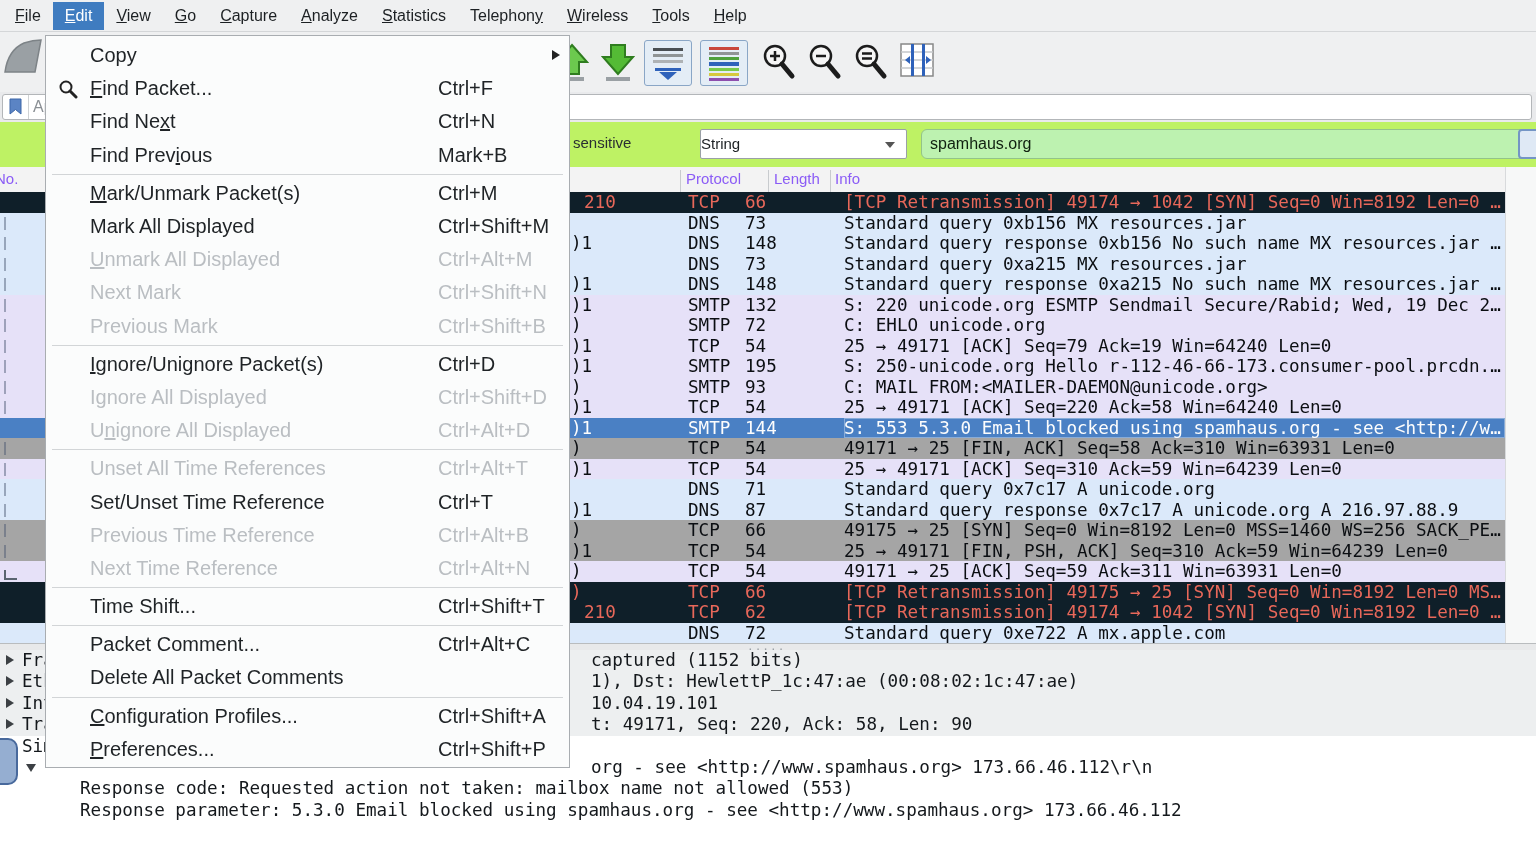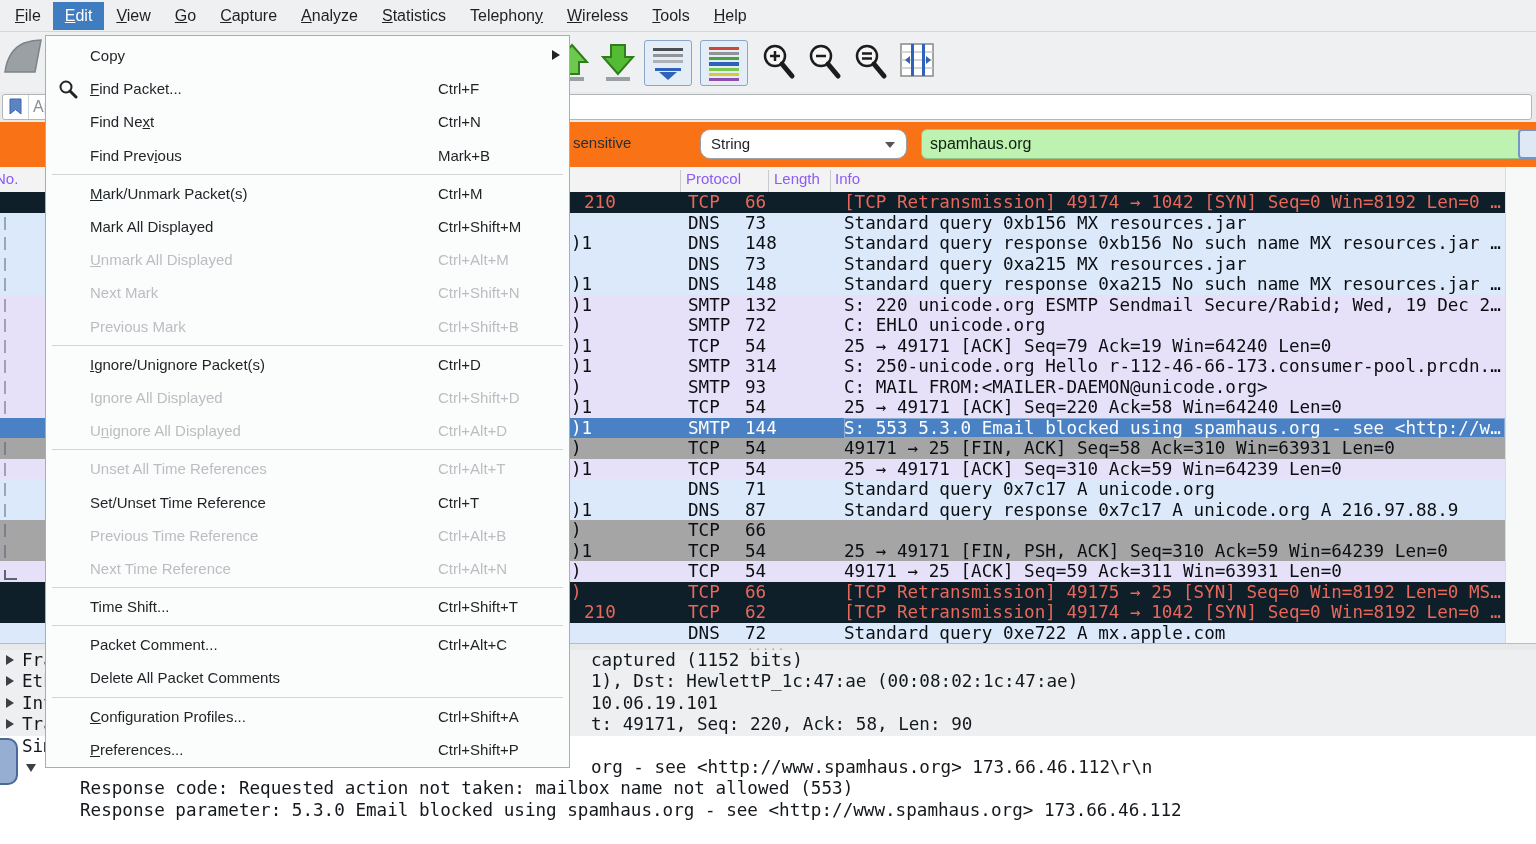--- a/index.html
+++ b/index.html
@@ -17,26 +17,26 @@
            border-bottom:1px solid #c9ccce;z-index:1}
   .tbico{position:absolute;top:8px}
   .framed{border:1px solid #8aa6c6;background:#e4edf6;border-radius:3px}
   
   .filterbar{position:absolute;left:0;top:92px;width:1536px;height:30px;background:#e9eaec;z-index:1}
   .filter-input{position:absolute;left:2px;top:2px;width:1530px;height:26px;background:#fff;
                 border:1px solid #b3b6b9;border-radius:3px;box-sizing:border-box}
   .bookmark-box{position:absolute;left:0;top:0;width:25px;height:24px;border-right:1px solid #cfd2d4}
   .filter-text{position:absolute;left:30px;top:3px;font-size:16px;color:#8a8f94;white-space:pre}
   
-  .findbar{position:absolute;left:0;top:122px;width:1536px;height:45px;background:#f97316;
+  .findbar{position:absolute;left:0;top:122px;width:1536px;height:45px;background:#bef264;
            border-bottom:1px solid #bfc2c5;z-index:1}
   .sensitive{position:absolute;left:573px;top:12px;font-size:15px;color:#2a2e32}
   .combo{position:absolute;left:700px;top:7px;width:207px;height:30px;background:#fff;
-         border:1px solid #9aa0a6;border-radius:10px;box-sizing:border-box;font-size:15px;
-         line-height:28px;padding-left:10px;color:#1c2023}
+         border:1px solid #9aa0a6;border-radius:2px;box-sizing:border-box;font-size:15px;
+         line-height:28px;color:#1c2023}
   .combo-arrow{position:absolute;right:11px;top:12px;width:0;height:0;
                border-left:5px solid transparent;border-right:5px solid transparent;
                border-top:6px solid #555}
   .search-field{position:absolute;left:921px;top:7px;width:704px;height:30px;background:#bdf2b0;
                 border:1px solid #93c489;border-radius:6px;box-sizing:border-box;font-size:16px;
                 line-height:28px;padding-left:8px;color:#102010}
   .find-btn{position:absolute;left:1518px;top:7px;width:30px;height:30px;background:#dfe9f5;
             border:2px solid #7495c5;border-radius:4px;box-sizing:border-box}
   
   .plheader{position:absolute;left:0;top:167px;width:1536px;height:25px;background:#f3f3f3;
@@ -76,21 +76,21 @@
   .tarrow-d{position:absolute;left:26px;top:7px;width:0;height:0;border-top:8px solid #3c4044;
             border-left:5px solid transparent;border-right:5px solid transparent}
   .tlabel{position:absolute;left:22px}
   .ttail{position:absolute;left:591px}
   .tfield{position:absolute;left:80px}
   .pill{position:absolute;left:-9px;top:88px;width:27px;height:47px;background:#95aed1;
         border:2px solid #48699c;border-radius:10px;box-sizing:border-box}
   
   .menu{position:absolute;left:45px;top:35px;width:525px;height:733px;background:#fbfcfc;
         border:1px solid #a9adb1;box-sizing:border-box;z-index:50;padding-top:3px;overflow:hidden}
-  .mi{height:33.2px;display:flex;align-items:center;font-size:15px;color:#1f2326;position:relative}
+  .mi{height:33.2px;display:flex;align-items:center;font-size:20px;color:#1f2326;position:relative}
   .mi.dis{color:#babec2}
   .mi .ico{width:44px;flex:none;display:flex;justify-content:center;align-items:center}
   .mi .lbl{white-space:pre}
   .mi .lbl u{text-decoration:underline}
   .mi .sc{position:absolute;left:392px;white-space:pre}
   .mi .sub{position:absolute;right:9px;top:11px;width:0;height:0;border-left:8px solid #222;
            border-top:5px solid transparent;border-bottom:5px solid transparent}
   .msep{height:1px;background:#d2d5d7;margin:2px 6px}
 </style>
 </head>
@@ -206,47 +206,47 @@
 
 <div class="plist">
     <div class="prow r-bad"><span class="frag" style="left: 584px;">210</span><span class="proto">TCP</span><span class="len">66</span><span class="info">[TCP Retransmission] 49174 → 1042 [SYN] Seq=0 Win=8192 Len=0 …</span></div>
     <div class="prow r-blue"><span class="tick"></span><span class="proto">DNS</span><span class="len">73</span><span class="info">Standard query 0xb156 MX resources.jar</span></div>
     <div class="prow r-blue"><span class="tick"></span><span class="frag">)1</span><span class="proto">DNS</span><span class="len">148</span><span class="info">Standard query response 0xb156 No such name MX resources.jar …</span></div>
     <div class="prow r-blue"><span class="tick"></span><span class="proto">DNS</span><span class="len">73</span><span class="info">Standard query 0xa215 MX resources.jar</span></div>
     <div class="prow r-blue"><span class="tick"></span><span class="frag">)1</span><span class="proto">DNS</span><span class="len">148</span><span class="info">Standard query response 0xa215 No such name MX resources.jar …</span></div>
     <div class="prow r-purple"><span class="tick"></span><span class="frag">)1</span><span class="proto">SMTP</span><span class="len">132</span><span class="info">S: 220 unicode.org ESMTP Sendmail Secure/Rabid; Wed, 19 Dec 2…</span></div>
     <div class="prow r-purple"><span class="tick"></span><span class="frag">)</span><span class="proto">SMTP</span><span class="len">72</span><span class="info">C: EHLO unicode.org</span></div>
     <div class="prow r-purple"><span class="tick"></span><span class="frag">)1</span><span class="proto">TCP</span><span class="len">54</span><span class="info">25 → 49171 [ACK] Seq=79 Ack=19 Win=64240 Len=0</span></div>
-    <div class="prow r-purple"><span class="tick"></span><span class="frag">)1</span><span class="proto">SMTP</span><span class="len">314</span><span class="info">S: 250-unicode.org Hello r-112-46-66-173.consumer-pool.prcdn.…</span></div>
+    <div class="prow r-purple"><span class="tick"></span><span class="frag">)1</span><span class="proto">SMTP</span><span class="len">195</span><span class="info">S: 250-unicode.org Hello r-112-46-66-173.consumer-pool.prcdn.…</span></div>
     <div class="prow r-purple"><span class="tick"></span><span class="frag">)</span><span class="proto">SMTP</span><span class="len">93</span><span class="info">C: MAIL FROM:&lt;MAILER-DAEMON@unicode.org&gt;</span></div>
     <div class="prow r-purple"><span class="tick"></span><span class="frag">)1</span><span class="proto">TCP</span><span class="len">54</span><span class="info">25 → 49171 [ACK] Seq=220 Ack=58 Win=64240 Len=0</span></div>
     <div class="prow r-sel"><span class="frag">)1</span><span class="proto">SMTP</span><span class="len">144</span><span class="info">S: 553 5.3.0 Email blocked using spamhaus.org - see &lt;http://w…</span></div>
     <div class="prow r-gray"><span class="tick"></span><span class="frag">)</span><span class="proto">TCP</span><span class="len">54</span><span class="info">49171 → 25 [FIN, ACK] Seq=58 Ack=310 Win=63931 Len=0</span></div>
     <div class="prow r-purple"><span class="tick"></span><span class="frag">)1</span><span class="proto">TCP</span><span class="len">54</span><span class="info">25 → 49171 [ACK] Seq=310 Ack=59 Win=64239 Len=0</span></div>
     <div class="prow r-blue"><span class="tick"></span><span class="proto">DNS</span><span class="len">71</span><span class="info">Standard query 0x7c17 A unicode.org</span></div>
     <div class="prow r-blue"><span class="tick"></span><span class="frag">)1</span><span class="proto">DNS</span><span class="len">87</span><span class="info">Standard query response 0x7c17 A unicode.org A 216.97.88.9</span></div>
-    <div class="prow r-gray"><span class="tick"></span><span class="frag">)</span><span class="proto">TCP</span><span class="len">66</span></div>
+    <div class="prow r-gray"><span class="tick"></span><span class="frag">)</span><span class="proto">TCP</span><span class="len">66</span><span class="info">49175 → 25 [SYN] Seq=0 Win=8192 Len=0 MSS=1460 WS=256 SACK_PE…</span></div>
     <div class="prow r-gray"><span class="tick"></span><span class="frag">)1</span><span class="proto">TCP</span><span class="len">54</span><span class="info">25 → 49171 [FIN, PSH, ACK] Seq=310 Ack=59 Win=64239 Len=0</span></div>
     <div class="prow r-purple"><span class="bracket"></span><span class="frag">)</span><span class="proto">TCP</span><span class="len">54</span><span class="info">49171 → 25 [ACK] Seq=59 Ack=311 Win=63931 Len=0</span></div>
     <div class="prow r-bad"><span class="frag">)</span><span class="proto">TCP</span><span class="len">66</span><span class="info">[TCP Retransmission] 49175 → 25 [SYN] Seq=0 Win=8192 Len=0 MS…</span></div>
     <div class="prow r-bad"><span class="frag" style="left: 584px;">210</span><span class="proto">TCP</span><span class="len">62</span><span class="info">[TCP Retransmission] 49174 → 1042 [SYN] Seq=0 Win=8192 Len=0 …</span></div>
     <div class="prow r-blue"><span class="proto">DNS</span><span class="len">72</span><span class="info">Standard query 0xe722 A mx.apple.com</span></div>
   </div>
 <div class="plscroll"></div>
 
 <div class="divider">
   <span class="grip">·····</span>
 </div>
 
 <div class="details">
   <div class="details-gray"></div>
   <div id="treehost">
       <div class="trow" style="top: 0px;"><span class="tarrow-r"></span><span class="tlabel">Frame</span><span class="ttail">captured (1152 bits)</span></div>
       <div class="trow" style="top: 21.4px;"><span class="tarrow-r"></span><span class="tlabel">Ethernet</span><span class="ttail">1), Dst: HewlettP_1c:47:ae (00:08:02:1c:47:ae)</span></div>
-      <div class="trow" style="top: 42.8px;"><span class="tarrow-r"></span><span class="tlabel">Internet</span><span class="ttail">10.06.19.101</span></div>
+      <div class="trow" style="top: 42.8px;"><span class="tarrow-r"></span><span class="tlabel">Internet</span><span class="ttail">10.04.19.101</span></div>
       <div class="trow" style="top: 64.2px;"><span class="tarrow-r"></span><span class="tlabel">Transmission</span><span class="ttail">t: 49171, Seq: 220, Ack: 58, Len: 90</span></div>
       <div class="trow" style="top: 85.6px;"><span class="tarrow-r"></span><span class="tlabel">Simple</span></div>
       <div class="trow" style="top: 107px;"><span class="tarrow-d"></span><span class="ttail">org - see &lt;http://www.spamhaus.org&gt; 173.66.46.112\r\n</span></div>
       <div class="trow" style="top: 128.4px;"><span class="tfield">Response code: Requested action not taken: mailbox name not allowed (553)</span></div>
       <div class="trow" style="top: 149.8px;"><span class="tfield">Response parameter: 5.3.0 Email blocked using spamhaus.org - see &lt;http://www.spamhaus.org&gt; 173.66.46.112</span></div>
     </div>
   <div class="pill"></div>
 </div>
 
 <div class="menu">

